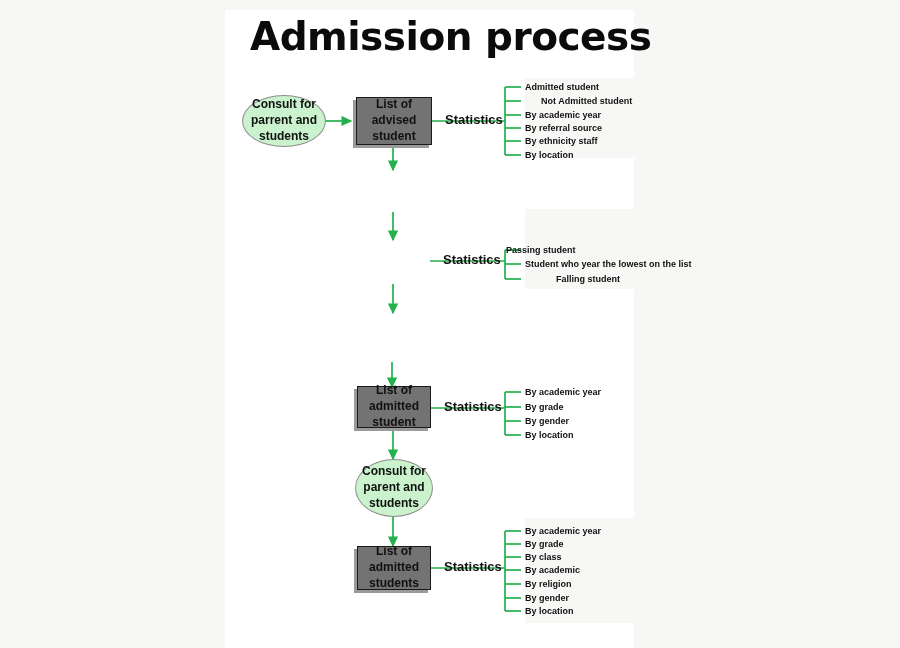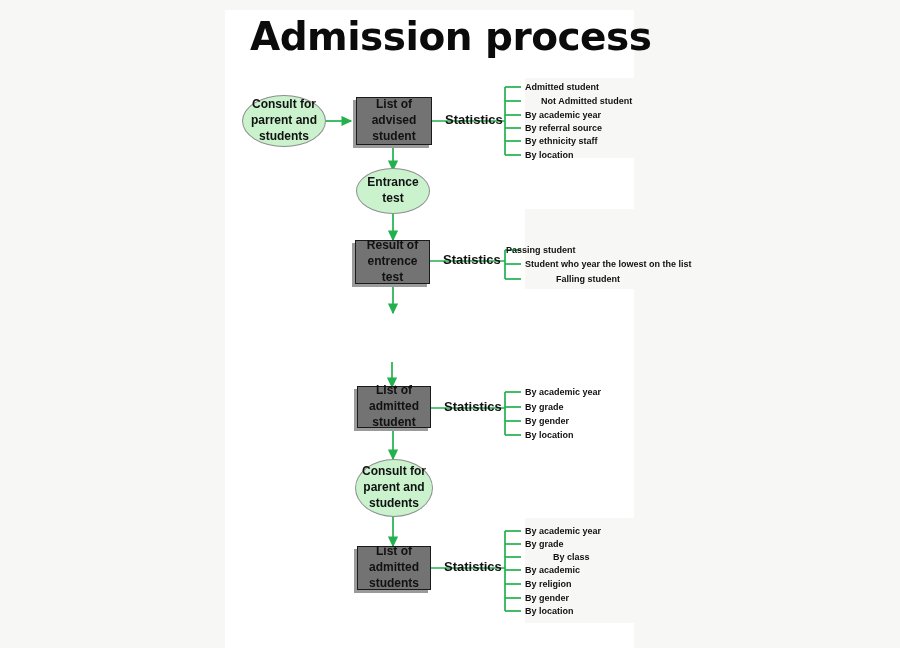--- a/index.html
+++ b/index.html
@@ -176,27 +176,21 @@
   </svg>
 
   <div class="node ellipse" style="left:242px; top:95px; width:84px; height:52px;">
     <span class="label">Consult for<br>parrent and<br>students</span>
   </div>
 
   <div class="node box" style="left:356px; top:97px; width:76px; height:48px;">
     <span class="label">List of<br>advised<br>student</span>
   </div>
 
-  <div class="node ellipse" style="left:356px; top:168px; width:74px; height:46px;">
-    <span class="label">Entrance<br>test</span>
-  </div>
-
-  <div class="node box" style="left:355px; top:240px; width:75px; height:44px;">
-    <span class="label">Result of<br>entrence test</span>
-  </div>
+
 
 
   <div class="node box" style="left:357px; top:386px; width:74px; height:42px;">
     <span class="label">List of<br>admitted<br>student</span>
   </div>
 
   <div class="node ellipse" style="left:355px; top:459px; width:78px; height:58px;">
     <span class="label">Consult for<br>parent and<br>students</span>
   </div>
 
@@ -220,19 +214,19 @@
   <div class="branch-item" style="left:525px; top:260px;">Student who year the lowest on the list</div>
   <div class="branch-item" style="left:556px; top:275px;">Falling student</div>
 
   <div class="branch-item" style="left:525px; top:388px;">By academic year</div>
   <div class="branch-item" style="left:525px; top:403px;">By grade</div>
   <div class="branch-item" style="left:525px; top:417px;">By gender</div>
   <div class="branch-item" style="left:525px; top:431px;">By location</div>
 
   <div class="branch-item" style="left:525px; top:527px;">By academic year</div>
   <div class="branch-item" style="left:525px; top:540px;">By grade</div>
-  <div class="branch-item" style="left:525px; top:553px;margin-left:28px;">By class</div>
+  <div class="branch-item" style="left:525px; top:553px;">By class</div>
   <div class="branch-item" style="left:525px; top:566px;">By academic</div>
   <div class="branch-item" style="left:525px; top:580px;">By religion</div>
   <div class="branch-item" style="left:525px; top:594px;">By gender</div>
   <div class="branch-item" style="left:525px; top:607px;">By location</div>
 
 </div>
 
 </body></html>

